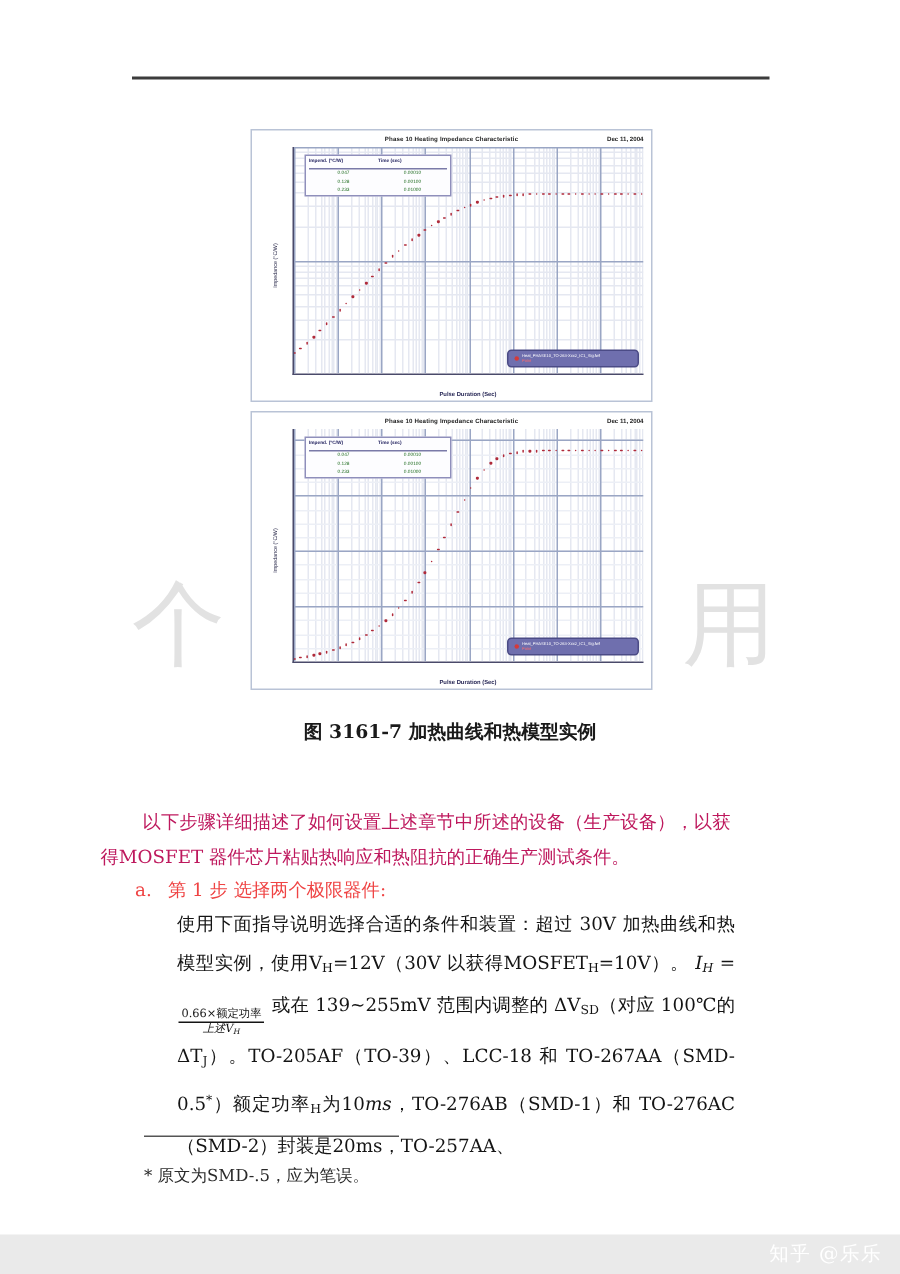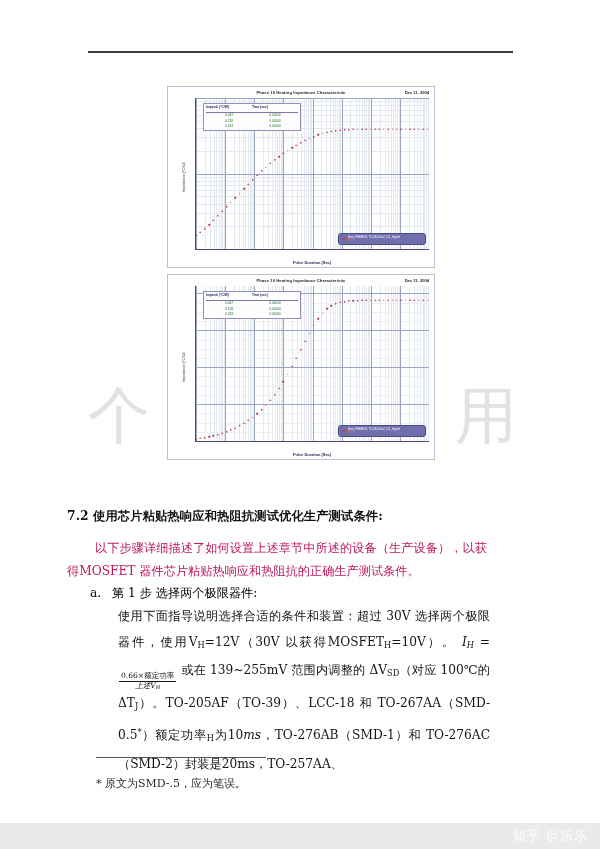--- a/index.html
+++ b/index.html
@@ -70,21 +70,21 @@
 
   .fig-caption{position:absolute;left:0;right:0;top:480px;text-align:center;
     font-size:12.5px;font-weight:700;color:#1a1a1a;font-family:"DejaVu Serif",serif;}
 
   
   .sec-head{position:absolute;left:67px;top:508px;font-size:12.3px;font-weight:700;
     color:#121212;font-family:"DejaVu Serif",serif;letter-spacing:.1px;}
   .para{position:absolute;left:67px;width:420px;font-size:12.2px;color:#be185d;
     line-height:23px;font-family:"DejaVu Serif",serif;text-align:justify;}
   .p1{top:537px;text-indent:28px;}
-  .list-a{position:absolute;left:90px;top:585px;font-size:12.2px;color:#000000;
+  .list-a{position:absolute;left:90px;top:585px;font-size:12.2px;color:#ef4444;
     font-family:"DejaVu Serif",serif;}
   .list-a .mk{display:inline-block;width:22px;}
   .blk{position:absolute;left:118px;width:372px;font-size:12.2px;color:#141414;
     line-height:25.5px;font-family:"DejaVu Serif",serif;text-align:justify;}
   .b1{top:604px;}
   sub{font-size:.68em;vertical-align:-.28em;}
   sup{font-size:.68em;vertical-align:.45em;}
   .ital{font-style:italic;}
   .frac{display:inline-flex;flex-direction:column;vertical-align:-.55em;
     text-align:center;font-size:.62em;line-height:1.18;margin:0 1px;}
@@ -474,31 +474,31 @@
           <div class="dot-pt" style="left: 209.7px; top: 12.8929px; background: rgb(176, 42, 58);"></div>
           <div class="dot-pt" style="left: 214.069px; top: 12.8929px; background: rgb(176, 42, 58);"></div>
           <div class="dot-pt" style="left: 218.438px; top: 12.8929px; background: rgb(176, 42, 58);"></div>
           <div class="dot-pt" style="left: 222.806px; top: 12.8929px; background: rgb(176, 42, 58);"></div>
           <div class="dot-pt" style="left: 227.175px; top: 12.8929px; background: rgb(176, 42, 58);"></div>
           <div class="dot-pt" style="left: 231.544px; top: 12.8929px; background: rgb(176, 42, 58);"></div>
         </div>
     </div>
   </div>
 
-
-  <div class="sec-head">7.2 使用芯片粘贴热响应和热阻抗测试优化生产测试条件:</div>
+  <div class="fig-caption">图 3161-7 加热曲线和热模型实例</div>
+
 
   <div class="para p1">以下步骤详细描述了如何设置上述章节中所述的设备（生产设备），以获得MOSFET 器件芯片粘贴热响应和热阻抗的正确生产测试条件。</div>
 
   <div class="list-a">
     <span class="mk">a.</span><span>第 1 步  选择两个极限器件:</span>
   </div>
 
   <div class="blk b1">
-    <span>使用下面指导说明选择合适的条件和装置：超过 30V 选择两个极限器件，使用V</span><sub>H</sub><span>=12V（30V 以获得MOSFET</span><sub>H</sub><span>=10V）。</span>
+    <span>使用下面指导说明选择合适的条件和装置：超过 30V 加热曲线和热模型实例，使用V</span><sub>H</sub><span>=12V（30V 以获得MOSFET</span><sub>H</sub><span>=10V）。</span>
     <span class="ital">I</span><sub class="ital">H</sub>
     <span>=</span>
     <span class="frac">
       <span class="num">0.66×额定功率</span>
       <span class="den"><span>上述V</span><sub>H</sub></span>
     </span>
     <span>或在 139~255mV 范围内调整的  ΔV</span><sub>SD</sub><span>（对应 100℃的ΔT</span><sub>J</sub><span>）。TO-205AF（TO-39）、LCC-18 和 TO-267AA（SMD-0.5</span><sup>*</sup><span>）额定功率</span><sub>H</sub><span>为10</span><span class="ital">ms</span><span>，TO-276AB（SMD-1）和 TO-276AC（SMD-2）封装是20ms，TO-257AA、</span>
   </div>
 
   <div class="fn-rule"></div>

